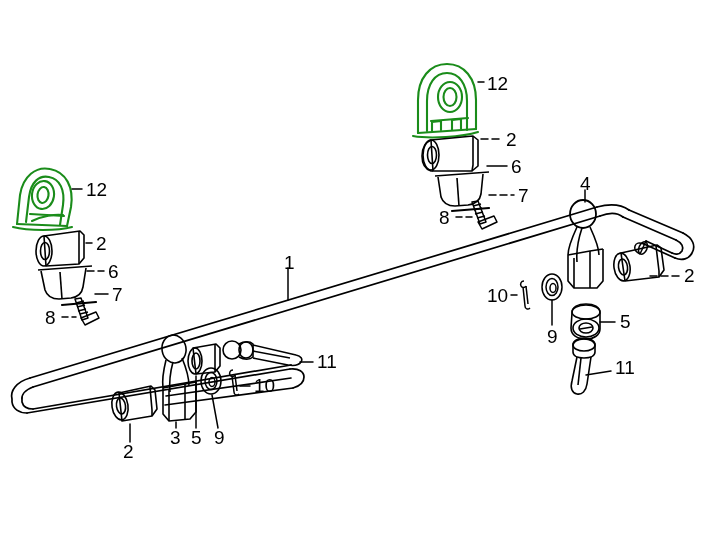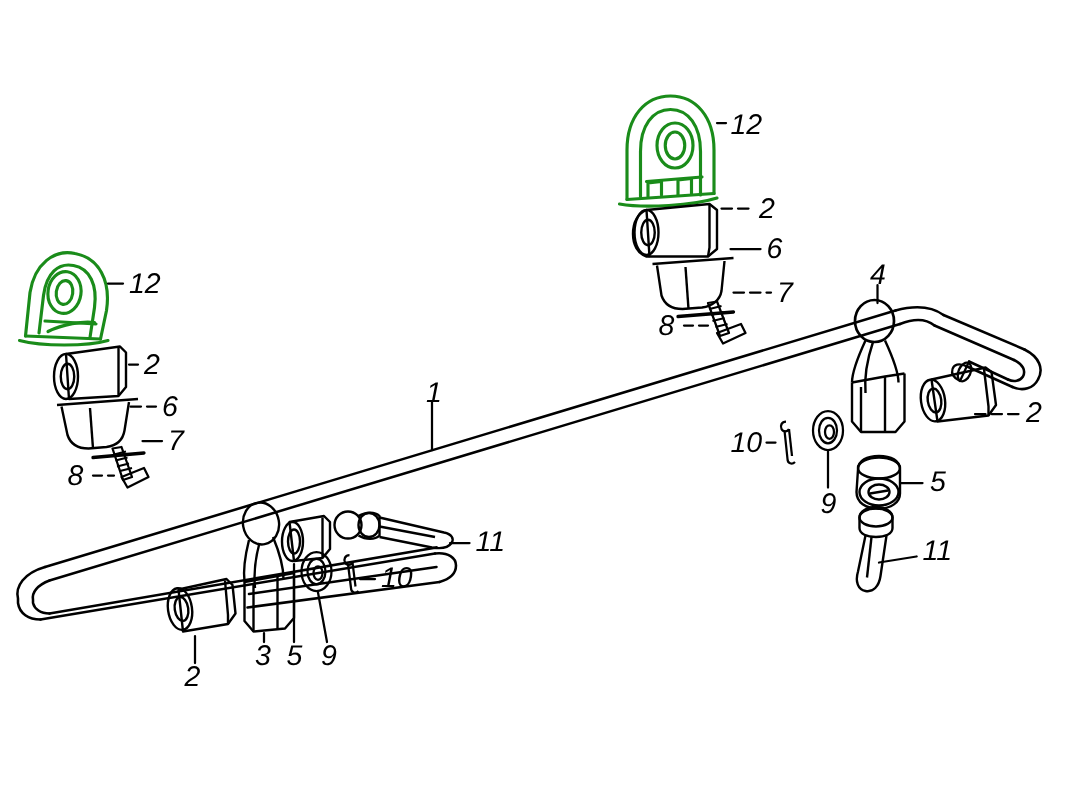--- a/index.html
+++ b/index.html
@@ -8,21 +8,20 @@
   #art{position:absolute;left:0;top:0;width:712px;height:541px;}
   .lbl{
     position:absolute;
     font-family:"Liberation Sans",sans-serif;
     font-size:19px;
     font-weight:400;
     color:#000;
     line-height:19px;
     white-space:nowrap;
     user-select:none;
-    font-style:italic;
   }
 </style>
 </head>
 <body>
 
 <div id="stage">
 
   <svg id="art" viewBox="0 0 712 541" xmlns="http://www.w3.org/2000/svg">
 
     <g fill="none" stroke="#000" stroke-width="1.7" stroke-linecap="round" stroke-linejoin="round">

